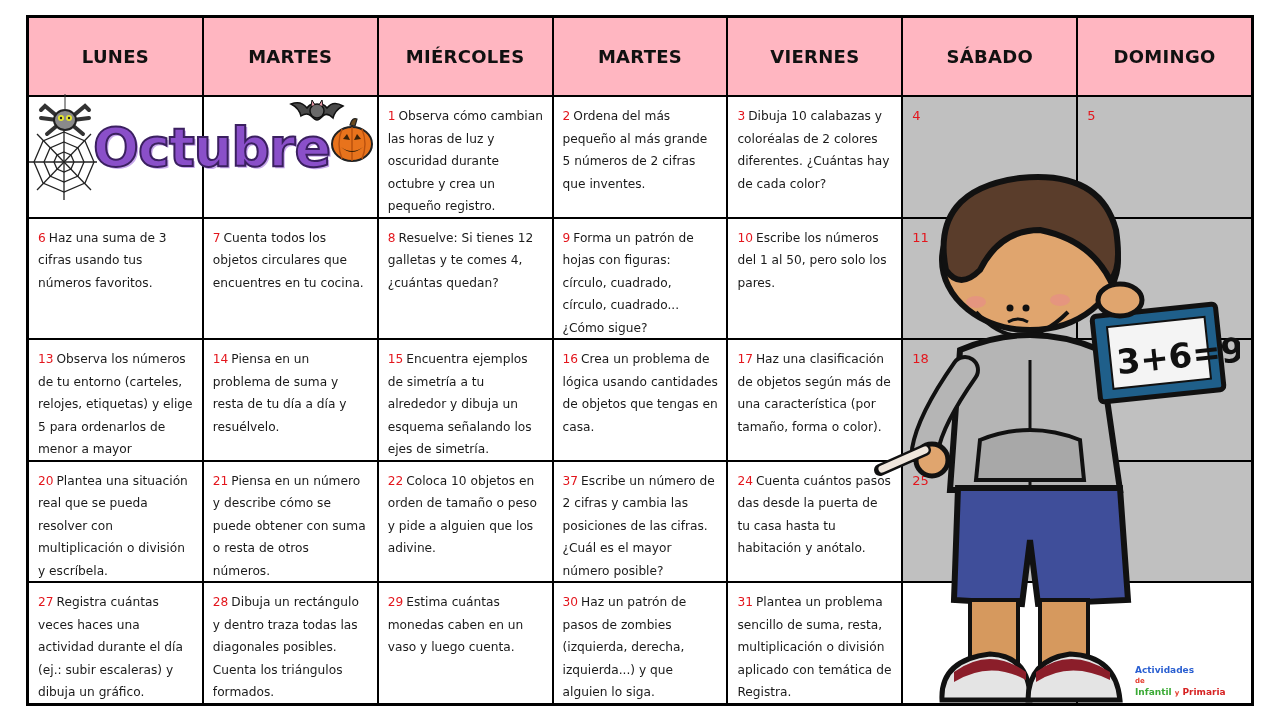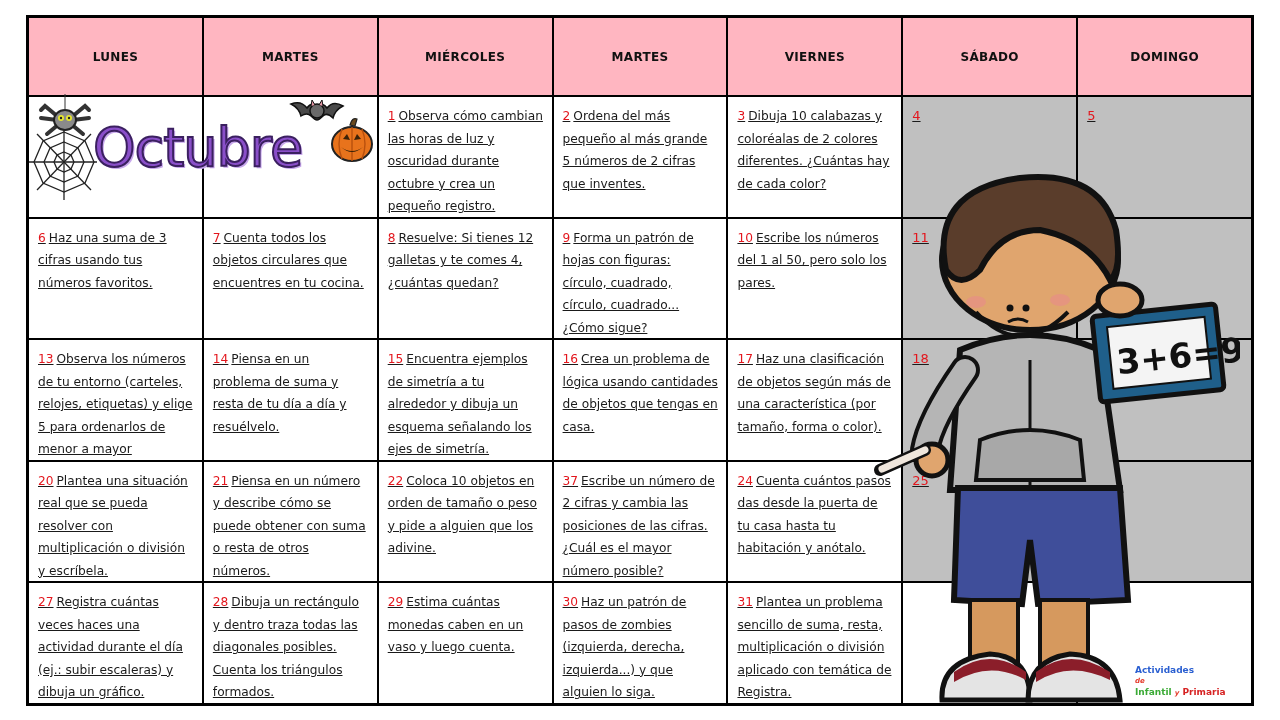--- a/index.html
+++ b/index.html
@@ -11,51 +11,50 @@
     border: 3px solid #000;
     display: grid;
     grid-template-columns: repeat(7, 1fr);
     grid-template-rows: 77px repeat(5, 1fr);
     background: #000;
     gap: 2px;
   }
   .head {
     background: #ffb6c1;
     display: flex; align-items: center; justify-content: center;
-    font-family: "DejaVu Sans", sans-serif; font-weight: 900; font-size: 12px;
+    font-family: "DejaVu Sans", sans-serif; font-weight: 900; font-size: 18px;
     color: #111; letter-spacing: 0.3px;
   }
   .cell {
     background: #fff; position: relative;
     padding: 8px 8px 4px 9px;
     font-family: "DejaVu Sans", sans-serif; font-size: 12.2px; line-height: 22.5px;
     color: #1a1a1a;
     overflow: hidden;
-    text-decoration: underline;
   }
   .cell.weekend { background: #c0c0c0; }
   .cell.weekend.light { background: #ffffff; }
   .num { color: #e3161d; margin-right: 3px; }
   .wk-num { color: #e3161d; font-size: 13px; }
 
   .title-area { position: absolute; left: 29px; top: 94px; width: 346px; height: 118px; pointer-events: none; }
   .title-word {
     position: absolute; left: 64px; top: 22px;
-    font-family: "DejaVu Sans", sans-serif; font-weight: 400; font-size: 54px;
+    font-family: "DejaVu Sans", sans-serif; font-weight: 700; font-size: 54px;
     color: #8a4fc9; letter-spacing: -1px;
     -webkit-text-stroke: 2px #3b2060;
     text-shadow: 2px 2px 0 #c8a8ec;
   }
   .boy { position: absolute; left: 870px; top: 160px; width: 370px; height: 550px; pointer-events: none; }
   .brand {
     position: absolute; left: 1135px; top: 665px; width: 120px; height: 40px;
     font-family: "DejaVu Sans", sans-serif; font-size: 9px; font-weight: bold; text-align: left; line-height: 11px;
   }
   .brand .b1 { color: #2a5fd1; }
-  .brand .b2 { color: #e53b2c; font-size: 7px; font-style: italic; }
+  .brand .b2 { color: #e53b2c; font-size: 7px; }
   .brand .b3 { color: #3aaa35; }
   .brand .b4 { color: #d62222; }
 </style>
 </head>
 <body>
 
 <div class="calendar">
   <div class="head">LUNES</div>
   <div class="head">MARTES</div>
   <div class="head">MIÉRCOLES</div>

